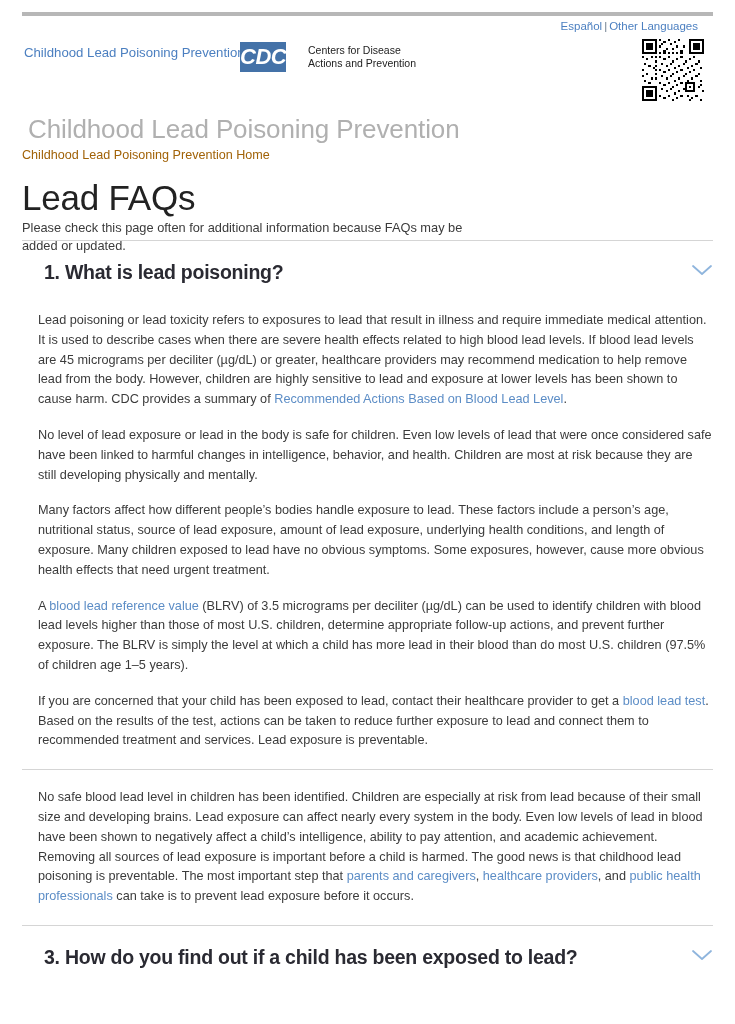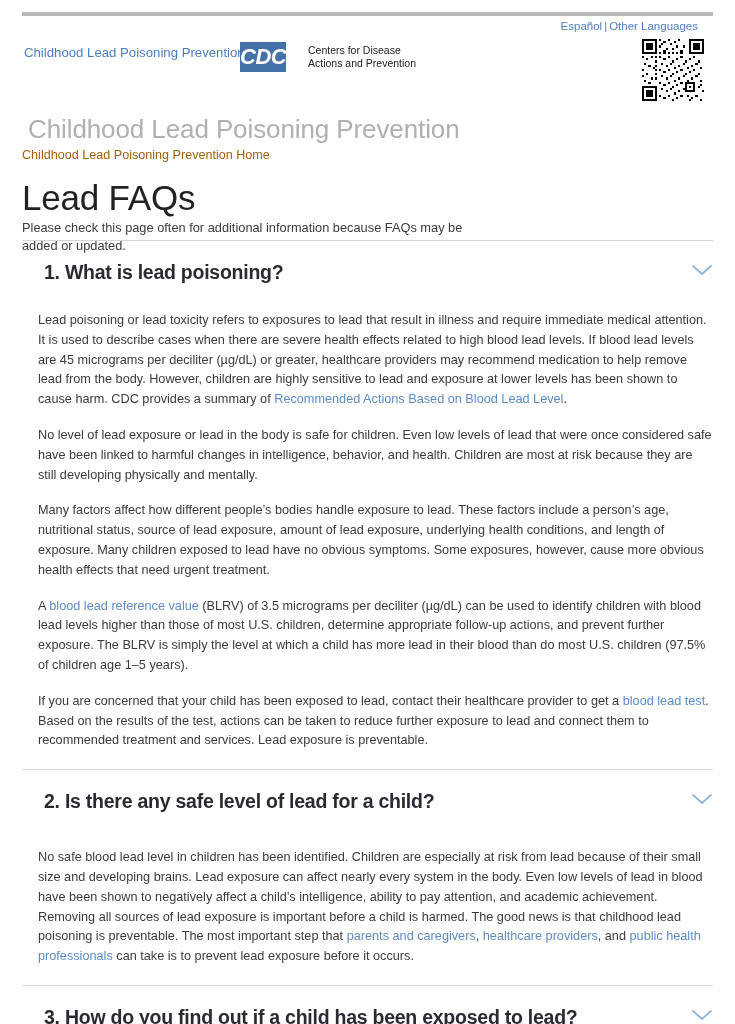--- a/index.html
+++ b/index.html
@@ -382,26 +382,20 @@
           <div class="faq-body">
             <p>Lead poisoning or lead toxicity refers to exposures to lead that result in illness and require immediate medical attention. It is used to describe cases when there are severe health effects related to high blood lead levels. If blood lead levels are 45 micrograms per deciliter (µg/dL) or greater, healthcare providers may recommend medication to help remove lead from the body. However, children are highly sensitive to lead and exposure at lower levels has been shown to cause harm. CDC provides a summary of <a href="#">Recommended Actions Based on Blood Lead Level</a>.</p>
             <p>No level of lead exposure or lead in the body is safe for children. Even low levels of lead that were once considered safe have been linked to harmful changes in intelligence, behavior, and health. Children are most at risk because they are still developing physically and mentally.</p>
             <p>Many factors affect how different people’s bodies handle exposure to lead. These factors include a person’s age, nutritional status, source of lead exposure, amount of lead exposure, underlying health conditions, and length of exposure. Many children  exposed to lead have no obvious symptoms. Some exposures, however, cause more obvious health effects that need urgent treatment.</p>
             <p>A <a href="#">blood lead reference value</a> (BLRV) of 3.5 micrograms per deciliter (µg/dL) can be used to identify children with blood lead levels higher than those of most U.S. children, determine appropriate follow-up actions, and prevent further exposure. The BLRV is simply the level at which a child has more lead in their blood than do most U.S. children (97.5% of children age 1–5 years).</p>
             <p>If you are concerned that your child has been exposed to lead, contact their healthcare provider to get a <a href="#">blood lead test</a>. Based on the results of the test, actions can be taken to reduce further exposure to lead and connect them to recommended treatment and services. Lead exposure is preventable.</p>
           </div>
         </div>
         <hr class="hr">
         <div class="faq-item">
-          <div class="faq-header">
-            <h3 class="faq-question">2. Is there any safe level of lead for a child?</h3>
-            <span class="chevron"><svg width="22" height="14" viewBox="0 0 22 14">
-                <path d="M2 3 L11 11 L20 3" fill="none" stroke="#8fb5dd" stroke-width="1.8" stroke-linecap="round" stroke-linejoin="round"></path>
-              </svg></span>
-          </div>
           <div class="faq-body compact">
             <p>No safe blood lead level in children has been identified. Children are especially at risk from lead because of their small size and developing brains. Lead exposure can affect nearly every system in the body. Even low levels of lead in blood have been shown to negatively affect a child’s intelligence, ability to pay attention, and academic achievement. Removing all sources of lead exposure is important before a child is harmed. The good news is that childhood lead poisoning is preventable. The most important step that <a href="#">parents and caregivers</a>, <a href="#">healthcare providers</a>, and <a href="#">public health professionals</a> can take is to prevent lead exposure before it occurs.</p>
           </div>
         </div>
         <hr class="hr">
         <div class="faq-item">
           <div class="faq-header">
             <h3 class="faq-question">3. How do you find out if a child has been exposed to lead?</h3>
             <span class="chevron"><svg width="22" height="14" viewBox="0 0 22 14">
                 <path d="M2 3 L11 11 L20 3" fill="none" stroke="#8fb5dd" stroke-width="1.8" stroke-linecap="round" stroke-linejoin="round"></path>

